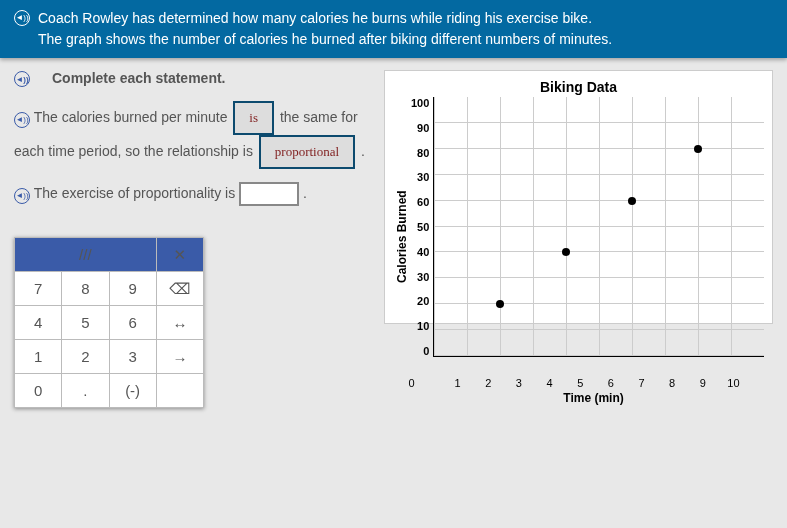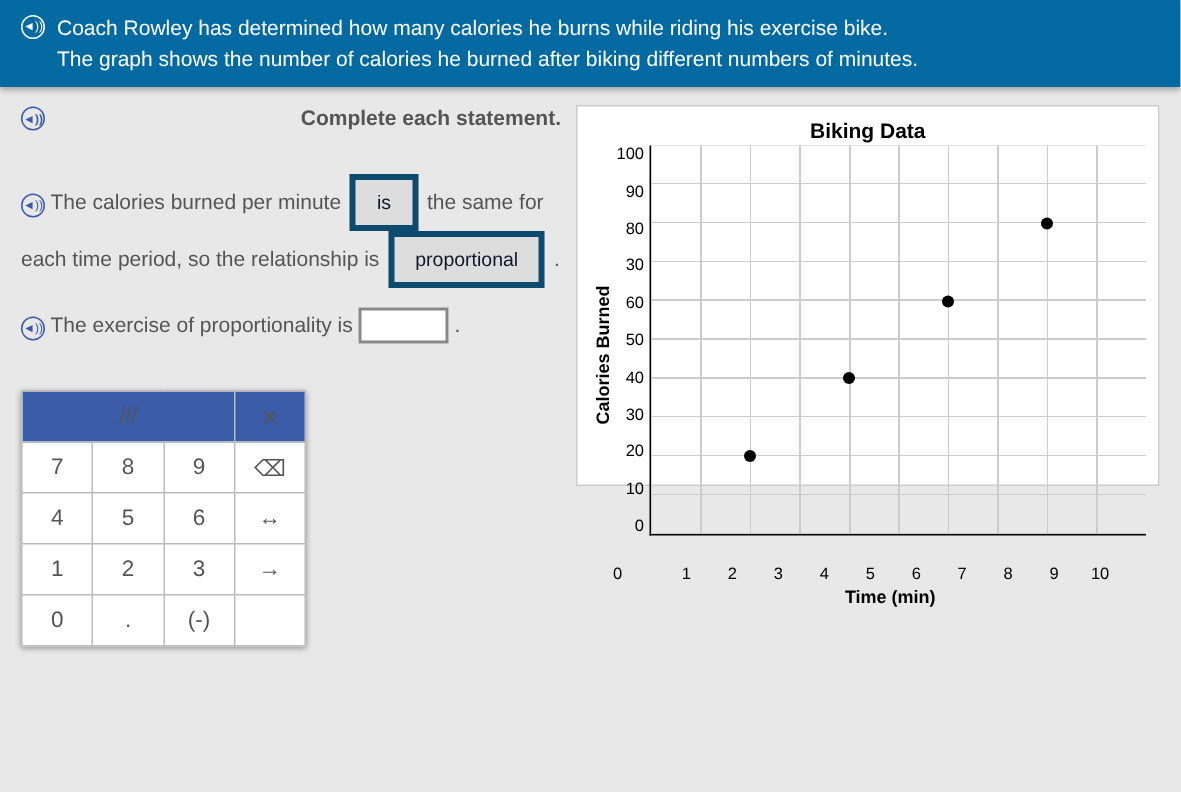--- a/index.html
+++ b/index.html
@@ -37,41 +37,41 @@
   .content {
     display: flex;
     padding: 12px 14px 0 14px;
     gap: 10px;
   }
   .left-col { flex: 0 0 360px; }
   .right-col { flex: 1; }
   .stmt-row {
     display: flex;
     gap: 22px;
-    margin-bottom: 29px;
+    margin-bottom: 14px;
     color: #555;
     font-size: 14px;
     font-weight: bold;
-    justify-content: space-between;
   }
   .left-col .audio-icon { color: #3a5ba8; border-color:#3a5ba8; margin-top:1px; }
   .prompt-line {
     font-size: 14px;
     color: #555;
     line-height: 2;
     margin-bottom: 10px;
   }
   .dropdown {
     display: inline-block;
     background: #ddd;
-    border: 4px solid #0c4a6e;
+    border: 2px solid #0c4a6e;
     padding: 2px 14px;
-    color: #0f172a;
+    color: #7f1d1d;
     font-size: 13px;
     margin: 0 2px;
+    font-family: Liberation Serif, serif;
   }
   .input-box {
     display: inline-block;
     background: #fff;
     border: 2px solid #888;
     width: 60px;
     height: 24px;
     vertical-align: middle;
   }
   .error-msg {
@@ -122,20 +122,21 @@
     padding: 0 2px;
   }
   .y-ticks {
     display:flex;
     flex-direction:column;
     justify-content:space-between;
     font-size:11px;
     text-align:right;
     padding-right:4px;
     height: 260px;
+    font-weight: bold;
   }
   .grid {
     position:relative;
     flex:1;
     height:260px;
     border-left:1px solid #000;
     border-bottom:1px solid #000;
     background-image:
       repeating-linear-gradient(to right, #ccc 0 1px, transparent 1px 10%),
       repeating-linear-gradient(to top, #ccc 0 1px, transparent 1px 10%);

